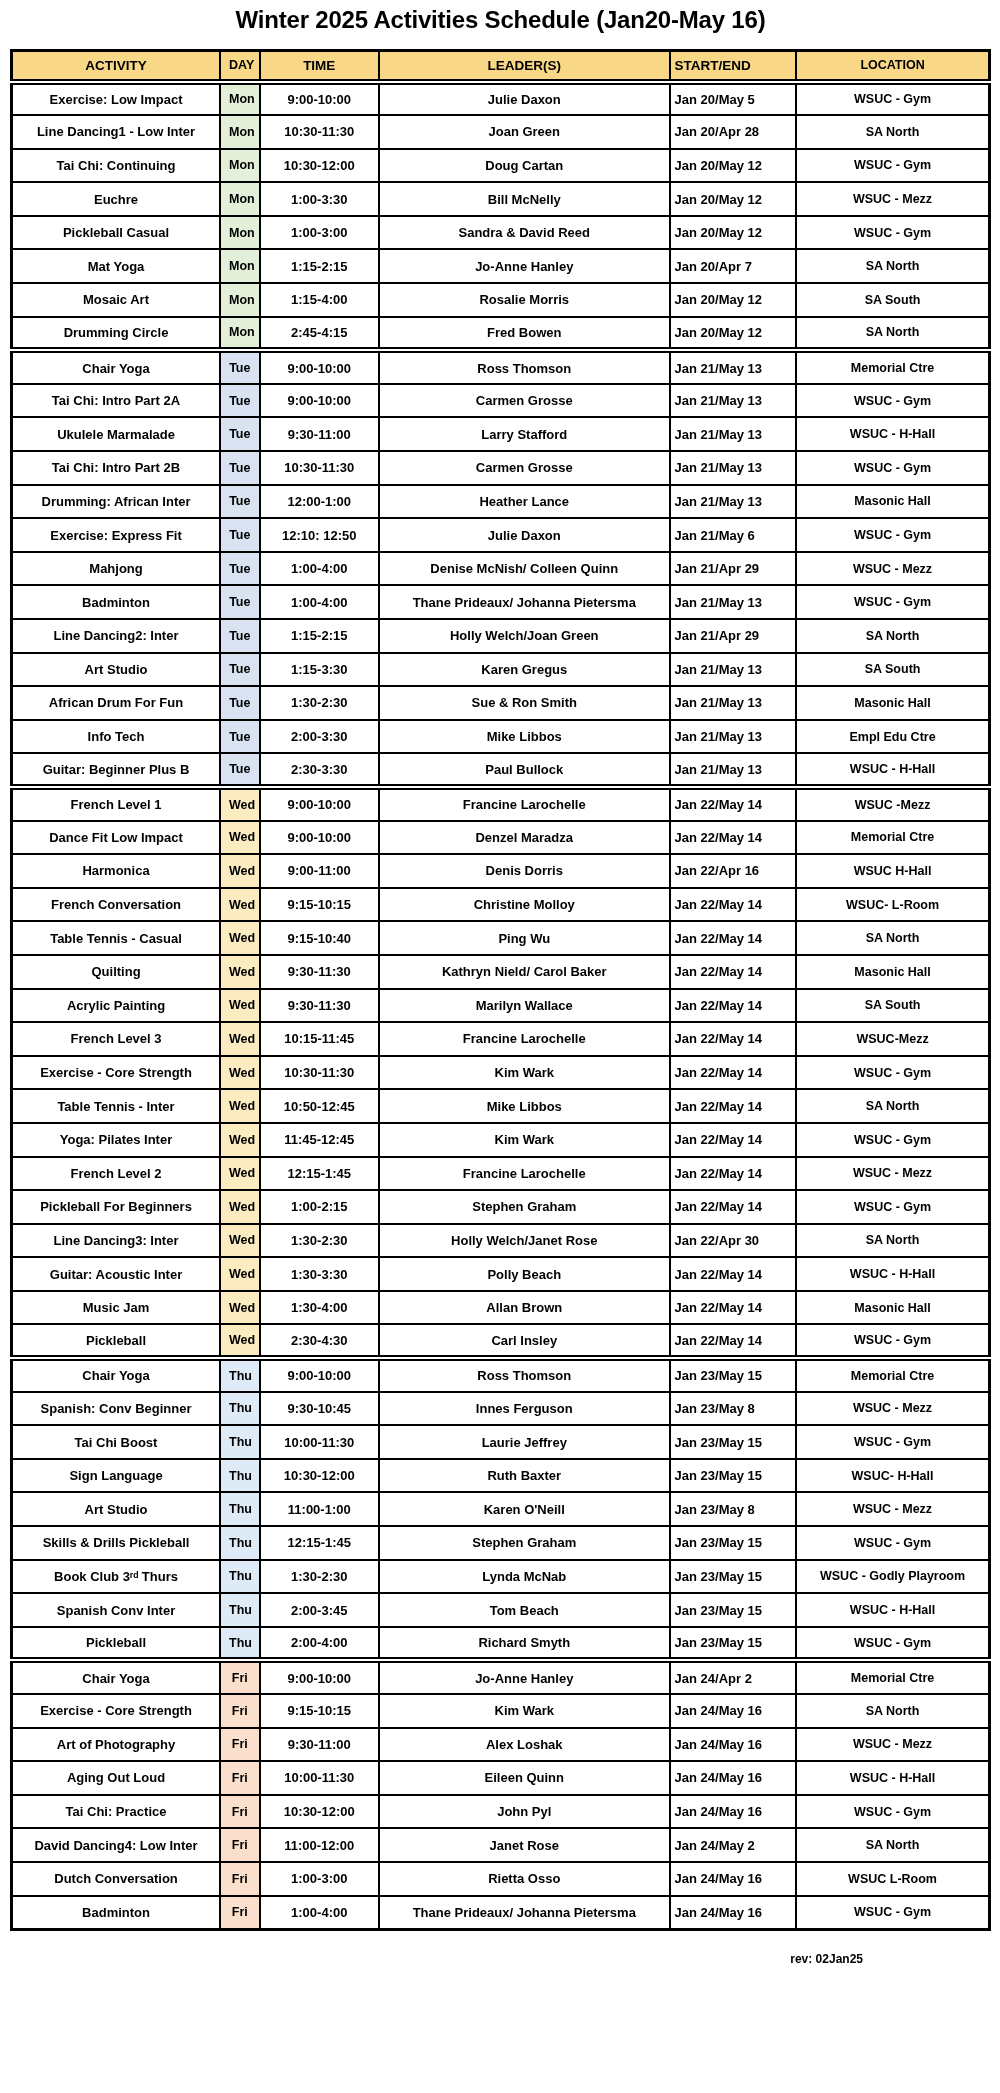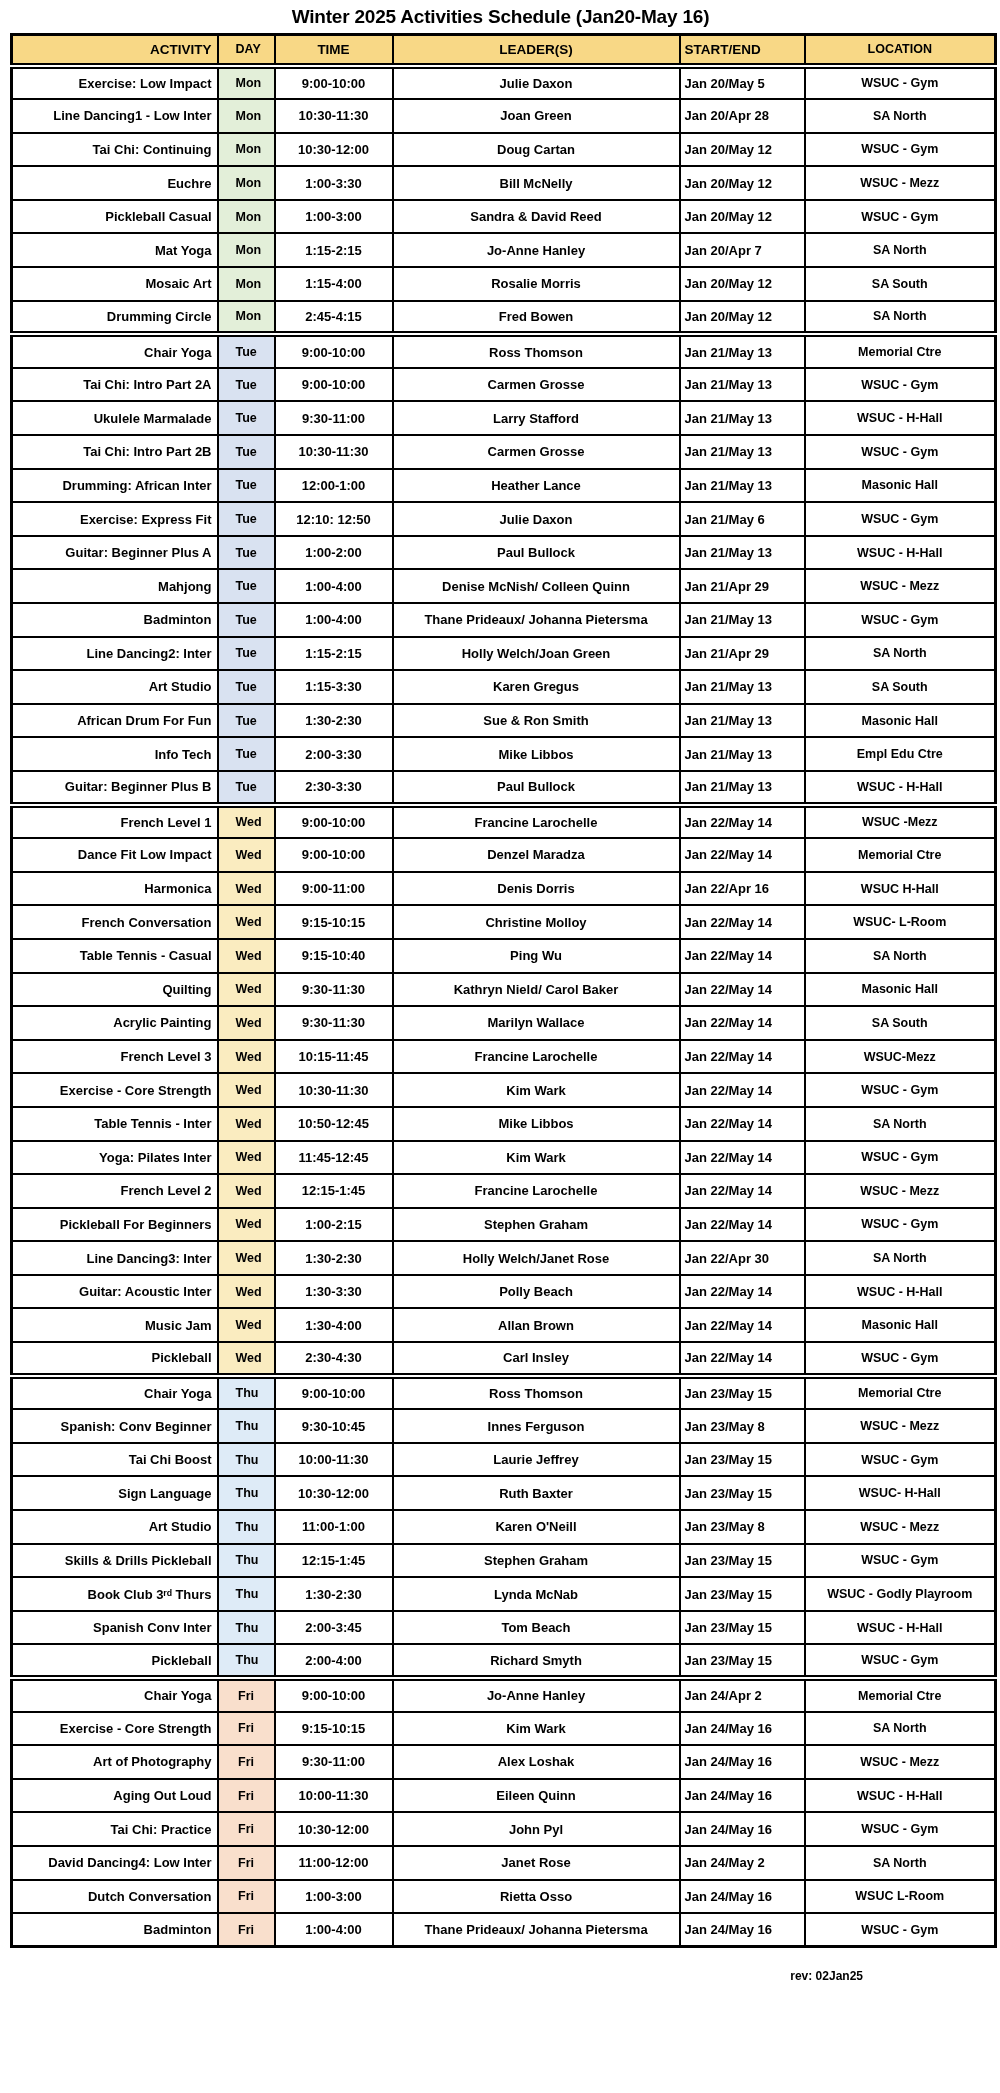--- a/index.html
+++ b/index.html
@@ -6,25 +6,25 @@
   html, body {
     margin: 0; padding: 0;
     width: 1000px; height: 2093px;
     background: #ffffff;
     font-family: "Liberation Sans", "DejaVu Sans", sans-serif;
     overflow: hidden;
   }
   .page { padding: 4px 9px 0 10px; }
   .title {
     text-align: center;
-    font-size: 19px;
+    font-size: 24px;
     font-weight: 800;
     color: #000;
     letter-spacing: -0.2px;
-    margin: 2px 0 5px 0;
+    margin: 2px 0 15px 0;
   }
   table.schedule {
     border-collapse: collapse;
     table-layout: fixed;
     width: 981px;
     border: 3px solid #000;
   }
   th, td {
     border: 2px solid #000;
     color: #000;
@@ -35,22 +35,22 @@
   }
   thead th {
     background: var(--header-bg, #F8D886);
     text-align: center;
     font-size: 13.5px;
     height: 31px;
     border-bottom: 6px double #000;
   }
   tbody td { height: 33.6px; font-size: 13px; }
   tr.group-start td { border-top: 6px double #000; }
-  .col-activity { width: 206px; text-align: right; }
-  .col-day      { width: 57px;  text-align: center; font-size: 12.5px; padding: 0 17px; }
+  .col-activity { width: 206px; text-align: center; }
+  .col-day      { width: 39px;  text-align: center; font-size: 12.5px; padding: 0 8px; }
   .col-time     { width: 118px; text-align: center; }
   .col-leaders  { width: 287px; text-align: center; }
   .col-dates    { width: 125px; text-align: left; padding-left: 4px; }
   .col-location { width: 191px; text-align: center; font-size: 12.5px; }
   .rev {
     margin-top: 21px;
     text-align: right;
     padding-right: 128px;
     font-size: 12px;
     font-weight: bold;
@@ -181,28 +181,20 @@
         </tr>
         <tr>
           <td class="col-activity">Exercise: Express Fit</td>
           <td class="col-day" style="background: rgb(217, 226, 241);">Tue</td>
           <td class="col-time">12:10: 12:50</td>
           <td class="col-leaders">Julie Daxon</td>
           <td class="col-dates">Jan 21/May 6</td>
           <td class="col-location">WSUC - Gym</td>
         </tr>
         <tr>
-          <td class="col-activity">Guitar: Beginner Plus A</td>
-          <td class="col-day" style="background: rgb(217, 226, 241);">Tue</td>
-          <td class="col-time">1:00-2:00</td>
-          <td class="col-leaders">Paul Bullock</td>
-          <td class="col-dates">Jan 21/May 13</td>
-          <td class="col-location">WSUC - H-Hall</td>
-        </tr>
-        <tr>
           <td class="col-activity">Mahjong</td>
           <td class="col-day" style="background: rgb(217, 226, 241);">Tue</td>
           <td class="col-time">1:00-4:00</td>
           <td class="col-leaders">Denise McNish/ Colleen Quinn</td>
           <td class="col-dates">Jan 21/Apr 29</td>
           <td class="col-location">WSUC - Mezz</td>
         </tr>
         <tr>
           <td class="col-activity">Badminton</td>
           <td class="col-day" style="background: rgb(217, 226, 241);">Tue</td>

